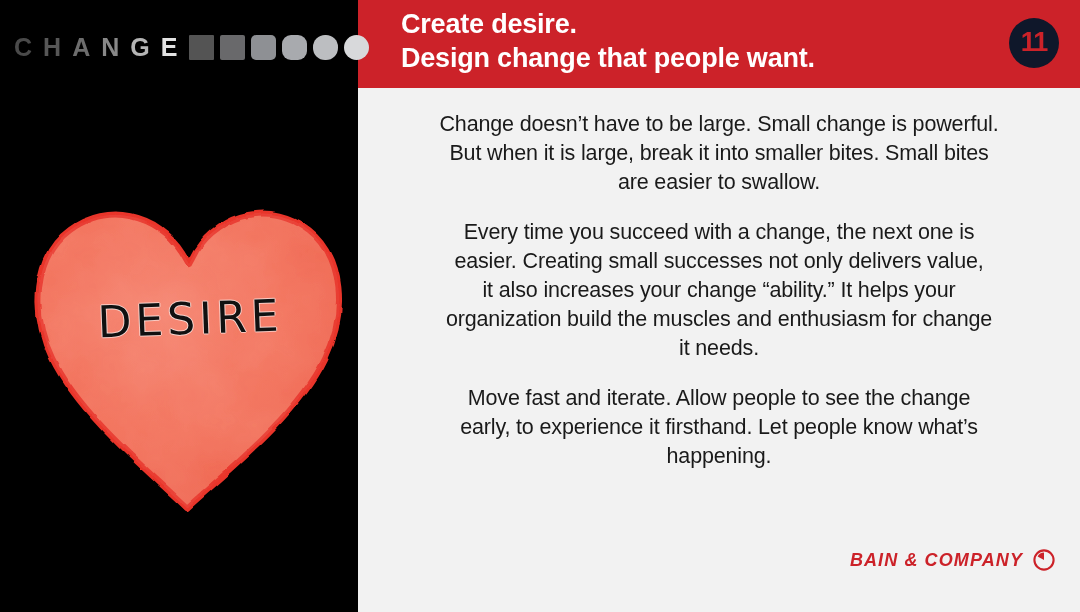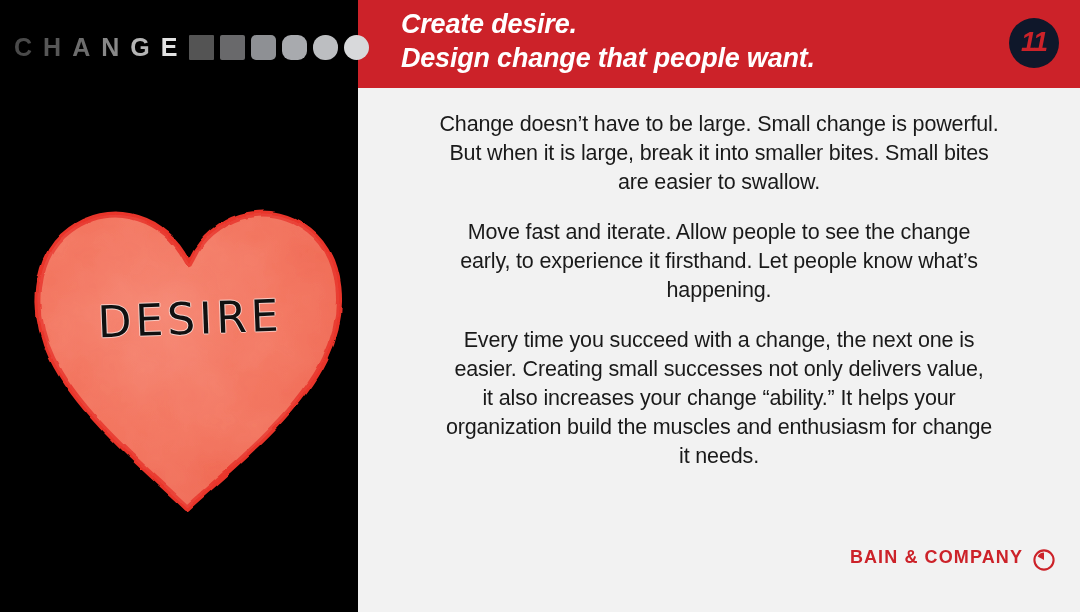--- a/index.html
+++ b/index.html
@@ -70,21 +70,20 @@
 
   
   #header {
     position: absolute;
     left: 358px;
     top: 0;
     width: 722px;
     height: 88px;
     background: #cc2229;
     z-index: 1;
-    font-style: italic;
   }
   #header-title {
     position: absolute;
     left: 43px;
     top: 7px;
     color: #ffffff;
     font-family: "Liberation Sans", sans-serif;
     font-size: 27px;
     font-weight: 700;
     line-height: 34px;
@@ -163,22 +162,23 @@
       0 1px 0 rgba(255,255,255,0.55),
       0 -1px 0 rgba(255,255,255,0.55);
   }
 
   
   #bain-logo {
     position: absolute;
     right: 24px;
     bottom: 40px;
     display: flex;
-    align-items: flex-start;
+    align-items: center;
     z-index: 3;
+    font-style: italic;
   }
   #bain-wordmark {
     color: #cc2229;
     font-family: "Liberation Sans", sans-serif;
     font-size: 18px;
     font-weight: 700;
     letter-spacing: 1.1px;
     line-height: 1;
   }
   #bain-mark {
@@ -259,28 +259,28 @@
                  C 273,239 199,297 163,330 Z" fill="#ffffff" filter="url(#mottle)" opacity="0.75"></path>
       </g>
     </svg>
     <div id="desire-word">DESIRE</div>
   </div>
 
   <div id="body-content">
       <p class="para">Change doesn’t have to be large. Small change is powerful.
 But when it is large, break it into smaller bites. Small bites
 are easier to swallow.</p>
-      <p class="para">Move fast and iterate. Allow people to see the change
-early, to experience it firsthand.  Let people know what’s
-happening.</p>
       <p class="para">Every time you succeed with a change, the next one is
 easier. Creating small successes not only delivers value,
 it also increases your change “ability.”  It helps your
 organization build the muscles and enthusiasm for change
 it needs.</p>
+      <p class="para">Move fast and iterate. Allow people to see the change
+early, to experience it firsthand.  Let people know what’s
+happening.</p>
     </div>
 
   <div id="bain-logo">
     <div id="bain-wordmark">BAIN &amp; COMPANY</div>
     <svg id="bain-mark" viewBox="0 0 24 24">
       <circle cx="12" cy="12" r="9.6" fill="none" stroke="#cc2229" stroke-width="2.1"></circle>
       <path d="M12 12 L12 4.6 A7.4 7.4 0 0 0 5.6 8.6 Z" fill="#cc2229"></path>
     </svg>
   </div>
 

